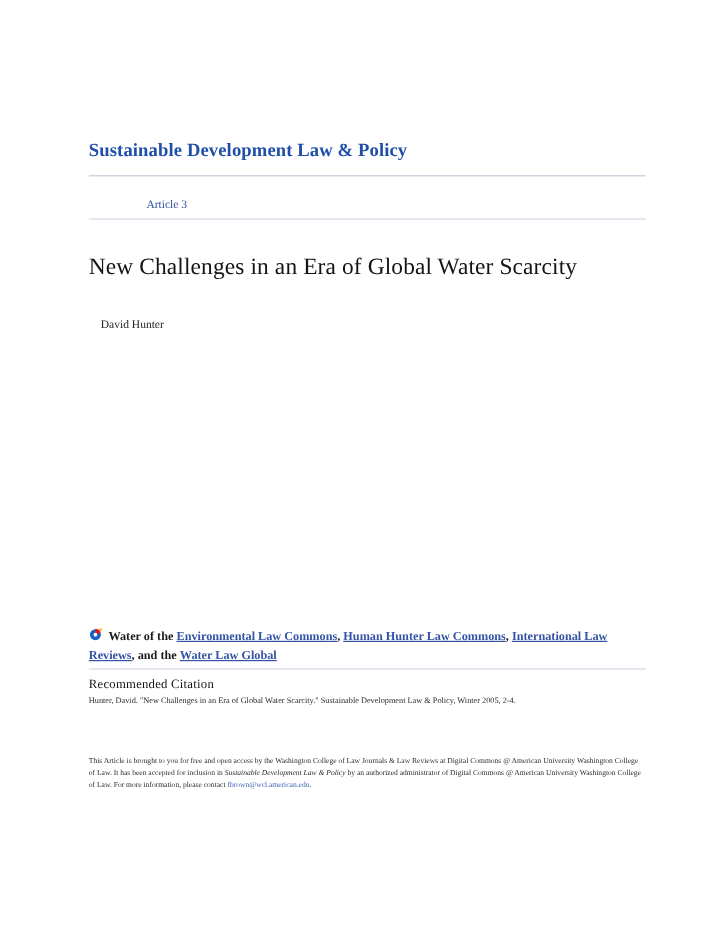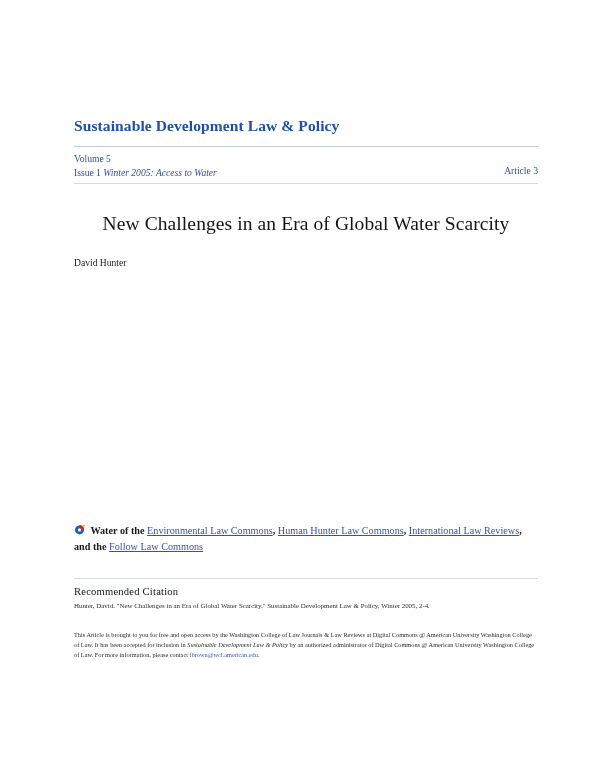--- a/index.html
+++ b/index.html
@@ -76,24 +76,23 @@
 
   
   .article-title {
     margin: 0;
     padding-top: 28px;
     font-size: 19.5px;
     font-weight: normal;
     color: #141414;
     line-height: 1.25;
     letter-spacing: 0.1px;
-    text-align: center;
   }
   .article-author {
-    margin: 0;
+    margin: 10px;
     padding-top: 20px;
     font-size: 9.6px;
     color: #222222;
   }
 
   
   .follow-block {
     position: absolute;
     left: 74px;
     top: 518px;
@@ -121,28 +120,28 @@
   .commons-icon {
     display: inline-block;
     width: 11px;
     height: 11px;
     vertical-align: -1px;
     margin-right: 3px;
   }
   .commons-link {
     color: #3453a4;
     text-decoration: underline;
-    font-weight: normal;
+    font-weight: bold;
   }
 
   
   .citation-block {
     position: absolute;
     left: 74px;
-    top: 578px;
+    top: 557px;
     width: 464px;
   }
   .citation-heading {
     margin: 0;
     padding-top: 7px;
     font-size: 10.6px;
     font-weight: normal;
     color: #141414;
     letter-spacing: 0.2px;
   }
@@ -179,27 +178,20 @@
 
 <div class="page">
 
   <div class="content">
 
     <h1 class="journal-title">Sustainable Development Law &amp; Policy</h1>
 
     <hr class="rule rule-masthead">
 
     <div class="issue-row">
-      <div class="issue-left">
-        <span class="vol">Volume 5</span>
-        <span class="issue-line">
-          <span>Issue 1</span>
-          <span class="issue-title">Winter 2005: Access to Water</span>
-        </span>
-      </div>
       <div class="article-no">Article 3</div>
     </div>
 
     <hr class="rule rule-thin">
 
     <h2 class="article-title">New Challenges in an Era of Global Water Scarcity</h2>
 
     <p class="article-author">David Hunter</p>
   </div>
 
@@ -211,21 +203,21 @@
           <circle cx="8" cy="8.6" r="6.6" fill="#1c5fc4"></circle>
           <path d="M8 8.6 L8 1.4 A7.2 7.2 0 0 1 14.4 6.0 Z" fill="#e01b24"></path>
           <path d="M12.6 1.0 h3.0 v3.0 h-3.0 Z" fill="#f5b50a"></path>
           <circle cx="8" cy="8.6" r="2.3" fill="#ffffff"></circle>
         </svg>
       </span>
       <span>Water of the</span>
       <a class="commons-link" href="#">Environmental Law Commons</a><span>,</span>
       <a class="commons-link" href="#">Human Hunter Law Commons</a><span>,</span>
       <a class="commons-link" href="#">International Law Reviews</a><span>, and the</span>
-      <a class="commons-link" href="#">Follow Law Commons</a>
+      <a class="commons-link" href="#">Water Law Global</a>
     </div>
   </div>
 
   <div class="citation-block">
     <hr class="rule rule-thin">
     <h3 class="citation-heading">Recommended Citation</h3>
     <p class="citation-text">Hunter, David. "New Challenges in an Era of Global Water Scarcity." Sustainable Development Law &amp; Policy, Winter 2005, 2-4.</p>
   </div>
 
   <div class="footer-block">

